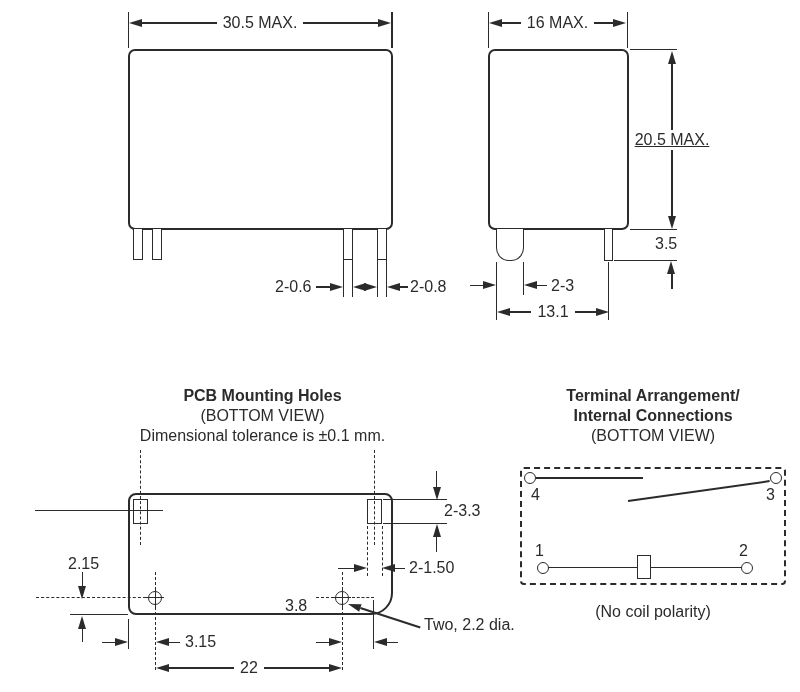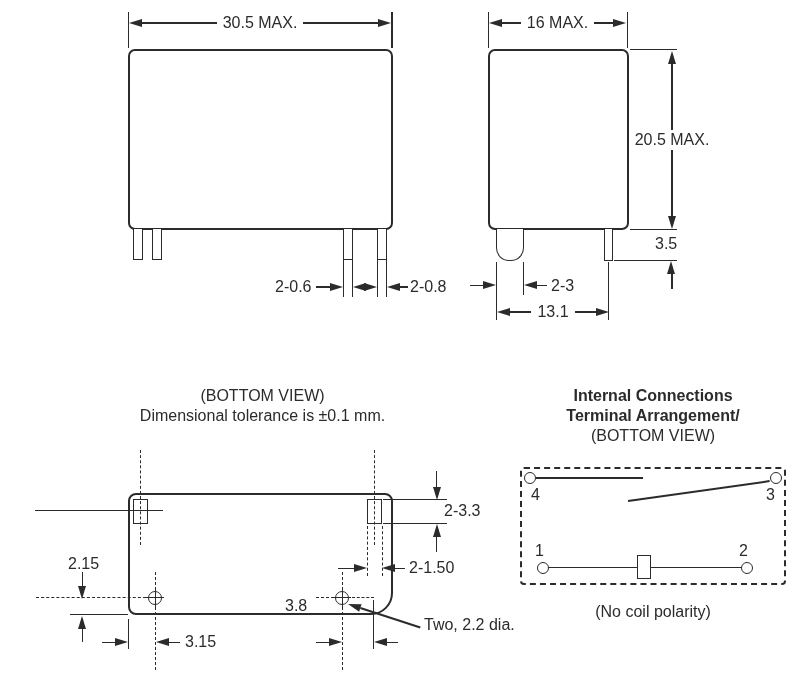--- a/index.html
+++ b/index.html
@@ -25,21 +25,21 @@
   .ah.u { border-left:4.5px solid transparent; border-right:4.5px solid transparent; border-bottom:13px solid var(--ink,#2b2b2b); }
   .ah.d { border-left:4.5px solid transparent; border-right:4.5px solid transparent; border-top:13px solid var(--ink,#2b2b2b); }
   
   .dimh { position:absolute; display:flex; align-items:center; height:16px; }
   .dimh .seg { flex:1; height:1.5px; background:var(--ink,#2b2b2b); }
   .dimh .ah { position:static; flex:none; }
   .dimv { position:absolute; display:flex; flex-direction:column; align-items:center; }
   .dimv .seg { flex:1; width:1.5px; background:var(--ink,#2b2b2b); }
   .dimv .ah { position:static; }
   .dlabel { font-size:16px; line-height:16px; white-space:nowrap; padding:0 6px; background:#fff; }
-  .dimv .dlabel { padding:2px 1px; }
+  .dimv .dlabel { padding:2px 1px;text-decoration:underline; }
   .txt { position:absolute; font-size:16px; line-height:16px; white-space:nowrap; }
   .hdr { position:absolute; text-align:center; font-size:16px; line-height:20px; }
   .hdr .b { font-weight:bold; }
   .leader { position:absolute; display:flex; align-items:center; transform-origin:left center; }
   .leader .seg { flex:1; height:1.5px; background:var(--ink,#2b2b2b); }
 </style>
 </head>
 <body style="background: rgb(255, 255, 255);">
 
 <div class="canvas">
@@ -111,20 +111,21 @@
       <div class="ah l"></div>
       <div class="seg"></div>
       <div class="dlabel">13.1</div>
       <div class="seg"></div>
       <div class="ah r"></div>
     </div>
   </div>
 
   <div class="group">
     <div class="hdr" style="left:120px;top:386px;width:285px">
+      <div class="b">PCB Mounting Holes</div>
       <div>(BOTTOM VIEW)</div>
       <div>Dimensional tolerance is ±0.1 mm.</div>
     </div>
     <div class="ldv" style="left:139.5px;top:450px;height:95px"></div>
     <div class="ldv" style="left:373.8px;top:450px;height:95px"></div>
     <div class="box" style="left:128px;top:493px;width:265px;height:122px;border-radius:8px 8px 22px 8px"></div>
     <div class="lh" style="left:35px;top:510px;width:128px;height:1px"></div>
     <div class="box thin" style="left:133px;top:499px;width:15px;height:25px"></div>
     <div class="box thin" style="left:367px;top:499px;width:15px;height:25px"></div>
     <div class="lh" style="left:383px;top:499px;width:64px;height:1px"></div>
@@ -168,26 +169,33 @@
     <div class="lh" style="left:102px;top:641.6px;width:14px"></div>
     <div class="ah r" style="left:115px;top:638px"></div>
     <div class="ah l" style="left:155.5px;top:638px"></div>
     <div class="lh" style="left:168.5px;top:641.6px;width:11px"></div>
     <div class="txt" style="left:185px;top:634px">3.15</div>
     <div class="txt" style="left:285px;top:598px">3.8</div>
     <div class="lh" style="left:316px;top:641.6px;width:14px"></div>
     <div class="ah r" style="left:329px;top:638px"></div>
     <div class="ah l" style="left:373.5px;top:638px"></div>
     <div class="lh" style="left:386.5px;top:641.6px;width:11px"></div>
+    <div class="dimh" style="left:156px;top:660px;width:186px">
+      <div class="ah l"></div>
+      <div class="seg"></div>
+      <div class="dlabel">22</div>
+      <div class="seg"></div>
+      <div class="ah r"></div>
+    </div>
   </div>
 
   <div class="group">
     <div class="hdr" style="left:510px;top:386px;width:286px">
+      <div class="b">Terminal Arrangement/</div>
       <div class="b">Internal Connections</div>
-      <div class="b">Terminal Arrangement/</div>
       <div>(BOTTOM VIEW)</div>
     </div>
     <div class="box dashedbox" style="left:520px;top:467px;width:266px;height:118px;border-radius:4px"></div>
     <div class="lh" style="left:536px;top:477px;width:107px"></div>
     <div class="lh" style="left:628px;top:500px;width:143px;transform:rotate(-8deg);transform-origin:left center"></div>
     <div class="circle" style="left:524px;top:471.5px;width:12px;height:12px"></div>
     <div class="circle" style="left:770px;top:471.5px;width:12px;height:12px"></div>
     <div class="lh" style="left:548px;top:566.6px;width:90px"></div>
     <div class="lh" style="left:651px;top:566.6px;width:91px"></div>
     <div class="box thin" style="left:637px;top:555px;width:14px;height:24px;background:#fff"></div>

